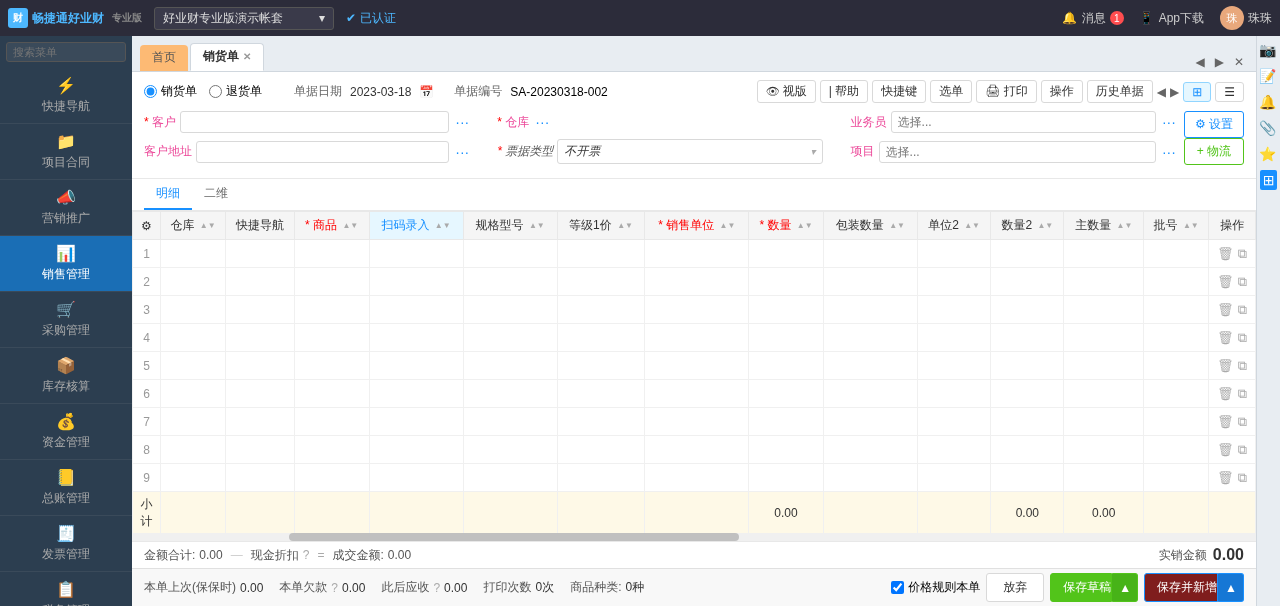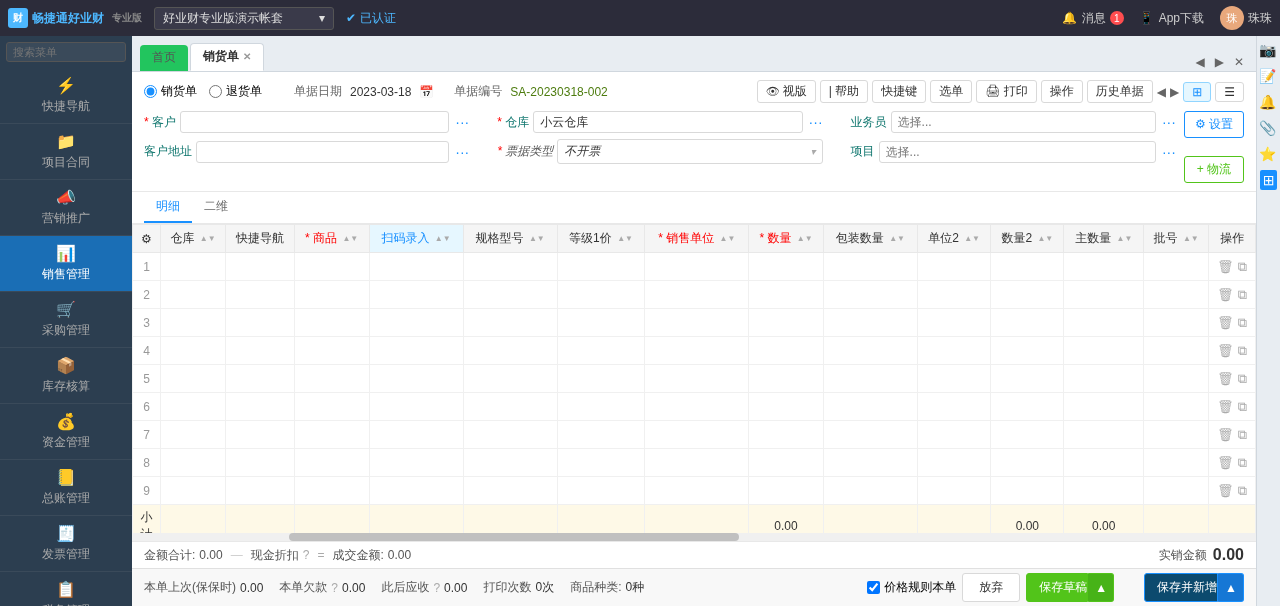--- a/index.html
+++ b/index.html
@@ -25,57 +25,57 @@
     .sidebar-item.active { background: #1a6eb5; color: #fff; }
     .sidebar-item .s-icon { font-size: 16px; }
     .sidebar-search { padding: 6px; }
     .sidebar-search input { width: 100%; background: #3a4a5a; border: 1px solid #555; color: #ccc; padding: 3px 6px; border-radius: 3px; font-size: 11px; }
 
     
     .content { flex: 1; display: flex; flex-direction: column; overflow: hidden; background: #f0f2f5; }
 
     
     .tab-bar { height: 36px; background: #e8edf2; display: flex; align-items: flex-end; padding: 0 8px; flex-shrink: 0; border-bottom: 1px solid #d0d7de; }
-    .tab-item { padding: 4px 12px 5px; cursor: pointer; border-radius: 4px 4px 0 0; font-size: 12px; color: #555; background: #22c55e; margin-right: 2px; display: flex; align-items: center; gap: 4px; }
+    .tab-item { padding: 4px 12px 5px; cursor: pointer; border-radius: 4px 4px 0 0; font-size: 12px; color: #555; background: #fdba74; margin-right: 2px; display: flex; align-items: center; gap: 4px; }
     .tab-item.active { background: #fff; color: #333; font-weight: bold; border: 1px solid #d0d7de; border-bottom: 1px solid #fff; }
     .tab-item .tab-close { color: #999; font-size: 10px; cursor: pointer; }
     .tab-nav-arrows { display: flex; align-items: center; gap: 2px; margin-left: auto; }
     .tab-nav-arrows span { cursor: pointer; color: #666; padding: 2px 4px; }
 
     
     .form-area { background: #fff; padding: 8px 12px; border-bottom: 1px solid #e8e8e8; flex-shrink: 0; }
     .form-top-bar { display: flex; align-items: center; gap: 12px; margin-bottom: 8px; }
     .radio-group { display: flex; gap: 12px; align-items: center; }
     .radio-label { display: flex; align-items: center; gap: 4px; cursor: pointer; }
     .radio-input { accent-color: #1890ff; }
     .form-meta { display: flex; align-items: center; gap: 8px; margin-left: 20px; }
     .form-meta label { color: #666; }
     .form-meta .date-val { color: #333; }
     .form-meta .cal-icon { color: #1890ff; cursor: pointer; }
-    .form-meta .num-val { color: #4d7c0f; font-weight: 500; }
+    .form-meta .num-val { color: #000000; font-weight: 500; }
     .toolbar-right { margin-left: auto; display: flex; gap: 4px; align-items: center; }
     .toolbar-btn { padding: 2px 8px; border: 1px solid #d9d9d9; background: #fff; border-radius: 3px; cursor: pointer; color: #333; font-size: 11px; display: flex; align-items: center; gap: 3px; }
     .toolbar-btn.active-tool { background: #e6f7ff; border-color: #91d5ff; color: #1890ff; }
 
     .form-row { display: flex; gap: 8px; margin-bottom: 6px; align-items: center; }
     .form-field { display: flex; align-items: center; gap: 4px; flex: 1; }
-    .form-field label { color: #0f766e; white-space: nowrap; }
+    .form-field label { color: #ec4899; white-space: nowrap; }
     .form-field label.required::before { content: '* '; color: red; }
     .form-field .field-input { flex: 1; border: 1px solid #d9d9d9; border-radius: 3px; padding: 3px 6px; color: #333; background: #fff; min-width: 80px; }
     .form-field .field-dots { color: #1890ff; cursor: pointer; margin-left: 2px; font-size: 14px; }
     .select-field { display: flex; align-items: center; gap: 4px; flex: 1; }
     .select-field label { color: #555; white-space: nowrap; }
     .select-field label.required::before { content: '* '; color: red; }
     .select-input { flex: 1; border: 1px solid #d9d9d9; border-radius: 3px; padding: 3px 6px; color: #333; background: #fff; display: flex; align-items: center; justify-content: space-between; }
     .select-arrow { color: #aaa; font-size: 10px; }
 
     .remarks-row { display: flex; align-items: center; gap: 4px; margin-bottom: 4px; }
     .remarks-input { border: 1px solid #d9d9d9; border-radius: 3px; padding: 3px 6px; width: 280px; color: #333; }
 
-    .action-btns-right { display: flex; flex-direction: column; gap: 18px; }
+    .action-btns-right { display: flex; flex-direction: column; gap: 0; }
     .action-btn { padding: 4px 10px; border-radius: 3px; cursor: pointer; font-size: 12px; text-align: center; }
     .btn-setting { background: #fff; border: 1px solid #1890ff; color: #1890ff; }
     .btn-add-row { background: #fff; border: 1px solid #52c41a; color: #52c41a; }
 
     
     .detail-tabs { display: flex; gap: 0; padding: 0 12px; background: #fff; border-bottom: 1px solid #e8e8e8; flex-shrink: 0; }
     .detail-tab { padding: 6px 12px; cursor: pointer; color: #666; border-bottom: 2px solid transparent; font-size: 12px; }
     .detail-tab.active { color: #1890ff; border-bottom: 2px solid #1890ff; font-weight: 500; }
 
     
@@ -106,21 +106,21 @@
     
     .bottom-bar { background: #f8f8f8; border-top: 1px solid #e0e0e0; padding: 4px 12px; display: flex; align-items: center; gap: 16px; flex-shrink: 0; font-size: 12px; }
     .bottom-stat { display: flex; align-items: center; gap: 4px; color: #555; }
     .bottom-stat .val { color: #333; font-weight: 500; }
     .bottom-stat .help-icon { color: #aaa; cursor: pointer; }
     .bottom-actions { margin-left: auto; display: flex; gap: 6px; align-items: center; }
     .checkbox-label { display: flex; align-items: center; gap: 4px; cursor: pointer; }
     .btn-abandon { padding: 5px 16px; border: 1px solid #d9d9d9; background: #fff; border-radius: 3px; cursor: pointer; color: #333; font-size: 12px; }
     .btn-save-draft { padding: 5px 0 5px 12px; border: 1px solid #52c41a; background: #52c41a; border-radius: 3px 0 0 3px; cursor: pointer; color: #fff; font-size: 12px; display: flex; align-items: center; }
     .btn-save-draft-arrow { padding: 5px 6px; border: 1px solid #52c41a; background: #47b318; border-radius: 0 3px 3px 0; cursor: pointer; color: #fff; border-left: 1px solid #47b318; }
-    .btn-save-new { padding: 5px 0 5px 12px; border: 1px solid #1890ff; background: #0c4a6e; border-radius: 3px 0 0 3px; cursor: pointer; color: #fff; font-size: 12px; display: flex; align-items: center; margin-left: 24px; }
+    .btn-save-new { padding: 5px 0 5px 12px; border: 1px solid #1890ff; background: #7f1d1d; border-radius: 3px 0 0 3px; cursor: pointer; color: #fff; font-size: 12px; display: flex; align-items: center; }
     .btn-save-new-arrow { padding: 5px 6px; border: 1px solid #1890ff; background: #1677d5; border-radius: 0 3px 3px 0; cursor: pointer; color: #fff; border-left: 1px solid #1677d5; }
 
     
     .right-panel { width: 24px; background: #e8edf2; display: flex; flex-direction: column; align-items: center; padding: 4px 2px; gap: 6px; flex-shrink: 0; border-left: 1px solid #d0d7de; }
     .right-panel-icon { cursor: pointer; color: #666; font-size: 14px; padding: 2px; }
     .right-panel-icon.active { color: #1890ff; background: #e6f7ff; border-radius: 2px; }
 
     .scrollbar-container { height: 8px; background: #f0f0f0; position: relative; }
     .scrollbar-thumb { height: 8px; background: #c0c0c0; border-radius: 4px; position: absolute; }
   </style>
@@ -278,21 +278,20 @@
       <div style="display:flex; gap:8px; align-items:flex-start;">
         <div style="flex:1;">
           <div class="form-row">
             <div class="form-field" style="flex:1.2;">
               <label class="required">客户</label>
               <input class="field-input" type="text" style="flex: 1 1 0%;">
               <span class="field-dots">···</span>
             </div>
             <div class="form-field" style="flex:1.2; margin-left:20px;">
               <label class="required">仓库</label>
-              <input class="field-input" type="text" value="小云仓库" style="flex: 1 1 0%;">
               <span class="field-dots">···</span>
             </div>
             <div class="form-field" style="flex:1.2; margin-left:20px;">
               <label>业务员</label>
               <input class="field-input" type="text" placeholder="选择..." style="flex: 1 1 0%;">
               <span class="field-dots">···</span>
             </div>
           </div>
           <div class="form-row">
             <div class="form-field" style="flex:1.2;">

